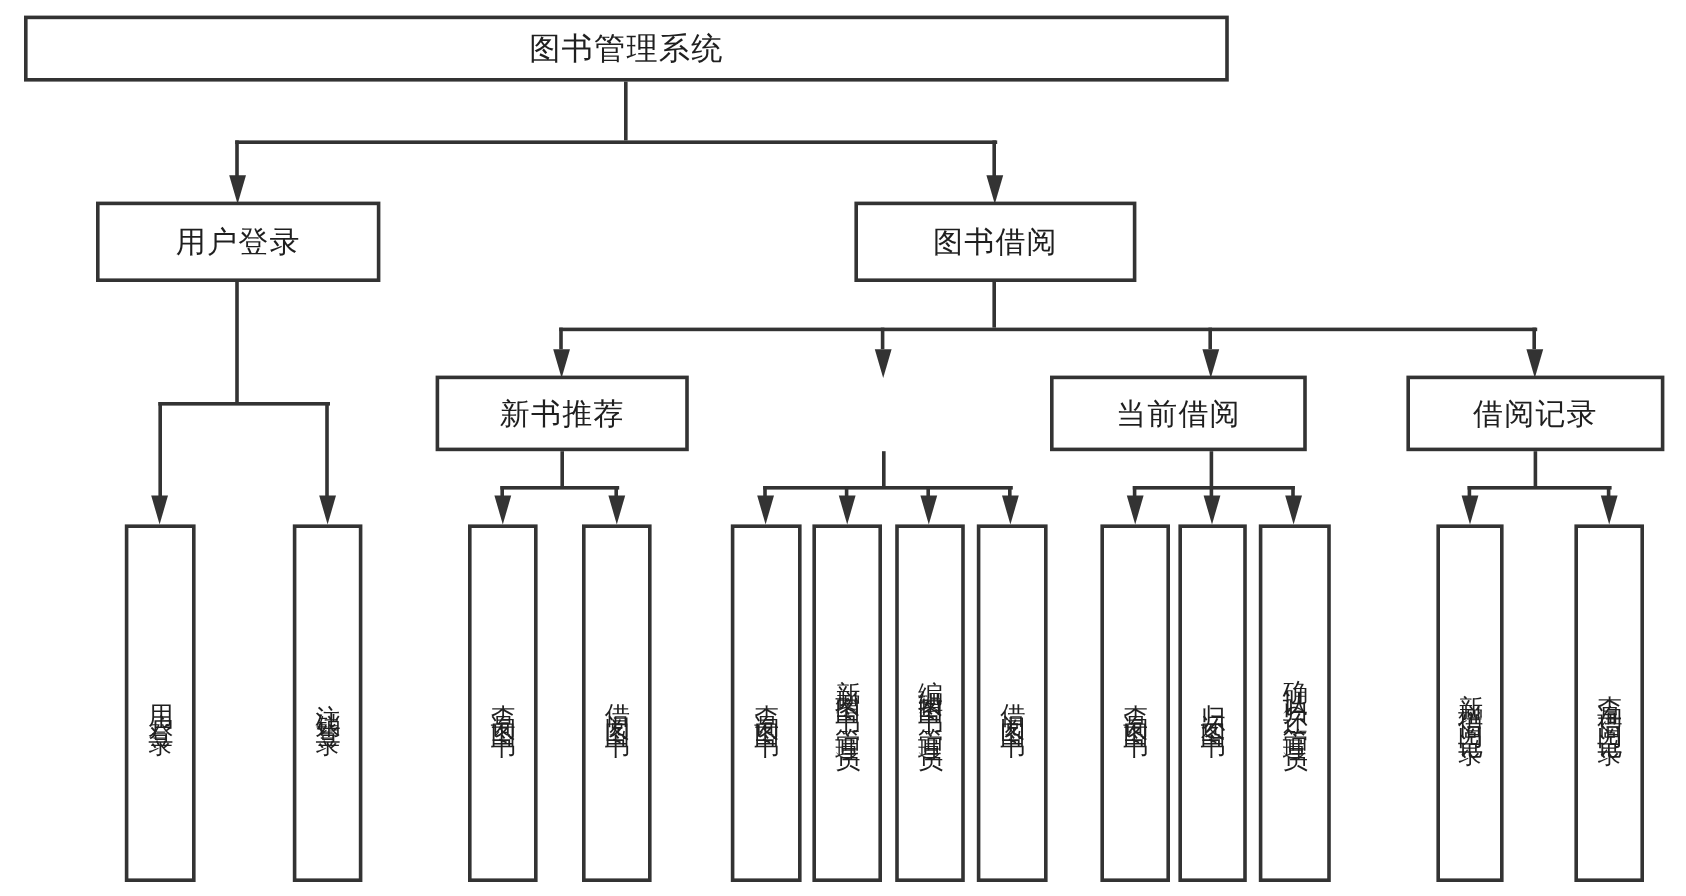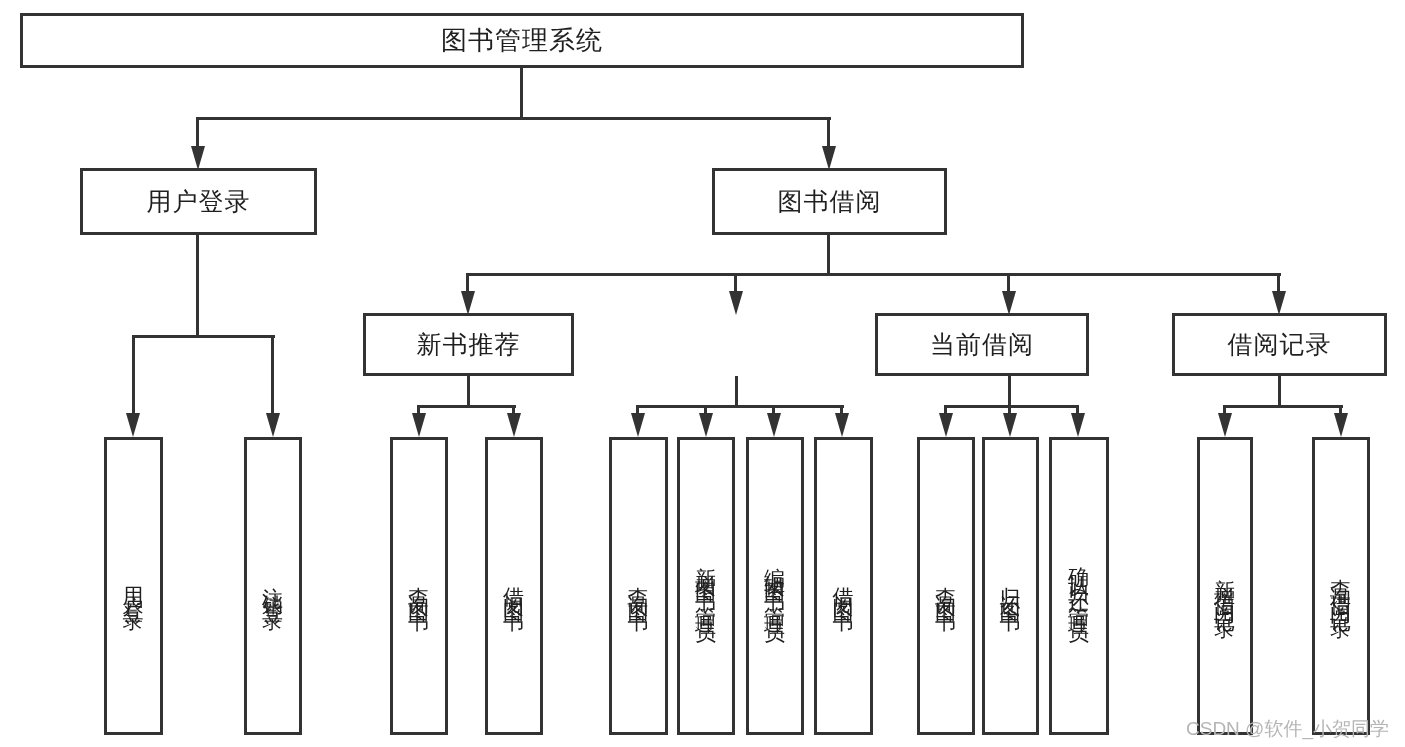--- a/index.html
+++ b/index.html
@@ -121,21 +121,20 @@
     <span class="vlabel">确认归还（管理员）</span>
   </div>
 
   <div class="node" style="left:1197px;top:437px;width:56px;height:298px">
     <span class="vlabel">新增借阅记录</span>
   </div>
   <div class="node" style="left:1312px;top:437px;width:58px;height:298px">
     <span class="vlabel">查询借阅记录</span>
   </div>
 
-  <div class="watermark">CSDN @软件_小贺同学</div>
 <div class="line" style="left: 520px; top: 68px; width: 3px; height: 49px;"></div>
     <div class="line" style="left: 196px; top: 117px; width: 635px; height: 3px;"></div>
     <div class="line" style="left: 196px; top: 117px; width: 3px; height: 31px;"></div>
     <div class="line" style="left: 827px; top: 117px; width: 3px; height: 31px;"></div>
     <div class="line" style="left: 196px; top: 235px; width: 3px; height: 100px;"></div>
     <div class="line" style="left: 132px; top: 335px; width: 143px; height: 3px;"></div>
     <div class="line" style="left: 132px; top: 335px; width: 3px; height: 80px;"></div>
     <div class="line" style="left: 271px; top: 335px; width: 3px; height: 80px;"></div>
     <div class="line" style="left: 827px; top: 235px; width: 3px; height: 38px;"></div>
     <div class="line" style="left: 466px; top: 273px; width: 815px; height: 3px;"></div>

